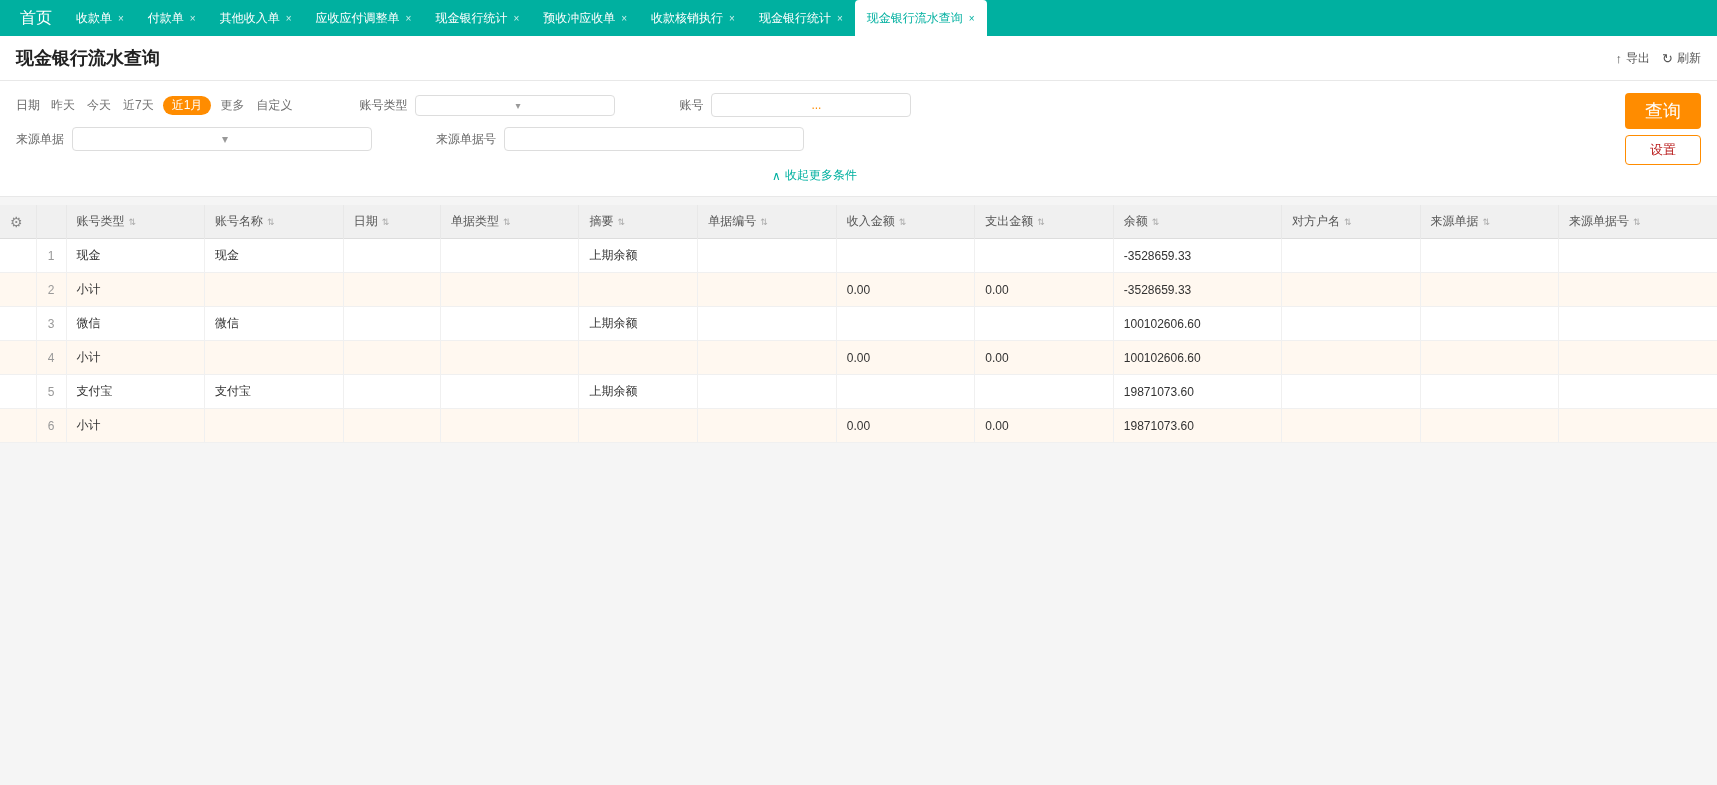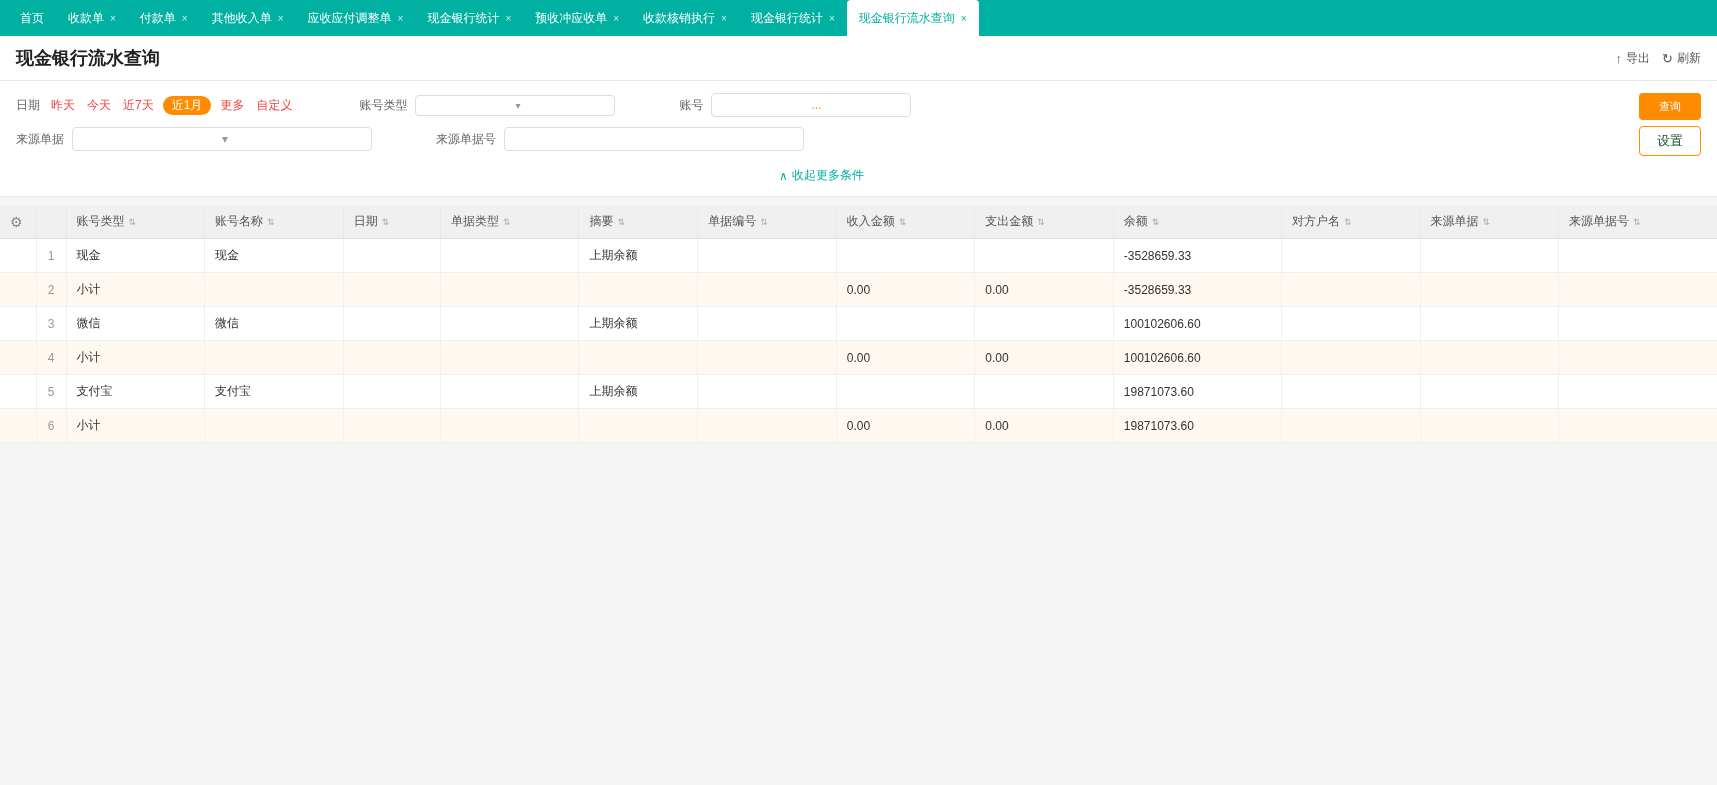--- a/index.html
+++ b/index.html
@@ -25,21 +25,21 @@
       white-space: nowrap;
       gap: 4px;
     }
     .nav-tab.active {
       background: #fff;
       color: #00b0a0;
       border-radius: 4px 4px 0 0;
     }
     .nav-tab .close-x { font-size: 10px; color: rgba(255,255,255,0.8); margin-left: 2px; }
     .nav-tab.active .close-x { color: #00b0a0; }
-    .nav-home { font-size: 12px; }
+    .nav-home { font-size: 16px; }
 
     
     .page-header {
       background: #fff;
       padding: 10px 16px;
       display: flex;
       align-items: center;
       justify-content: space-between;
       border-bottom: 1px solid #e8e8e8;
     }
@@ -83,21 +83,21 @@
       color: #666;
       white-space: nowrap;
       font-size: 12px;
     }
     .date-shortcuts {
       display: flex;
       gap: 6px;
       align-items: center;
     }
     .date-shortcut {
-      color: #ef4444;
+      color: #737373;
       cursor: pointer;
       font-size: 12px;
       padding: 1px 3px;
     }
     .date-shortcut.active {
       background: #ff8c00;
       color: #fff;
       border-radius: 10px;
       padding: 1px 9px;
     }
@@ -148,27 +148,27 @@
       min-width: 300px;
       font-size: 12px;
       color: #333;
     }
     .btn-query {
       background: #ff8c00;
       color: #fff;
       border: none;
       border-radius: 4px;
       padding: 6px 20px;
-      font-size: 11px;
+      font-size: 18px;
       cursor: pointer;
       white-space: nowrap;
     }
     .btn-settings {
       background: #fff;
-      color: #14532d;
+      color: #b91c1c;
       border: 1px solid #ff8c00;
       border-radius: 4px;
       padding: 5px 16px;
       font-size: 13px;
       cursor: pointer;
       white-space: nowrap;
     }
     .collapse-bar {
       text-align: center;
       color: #00b0a0;

